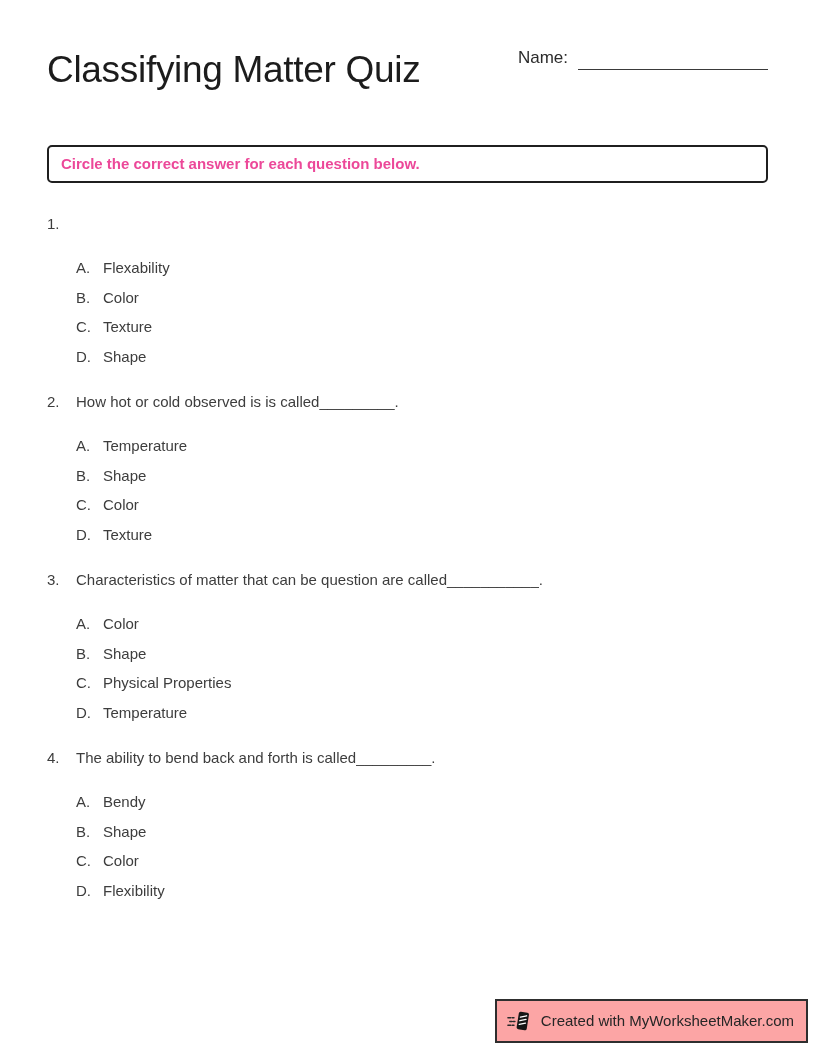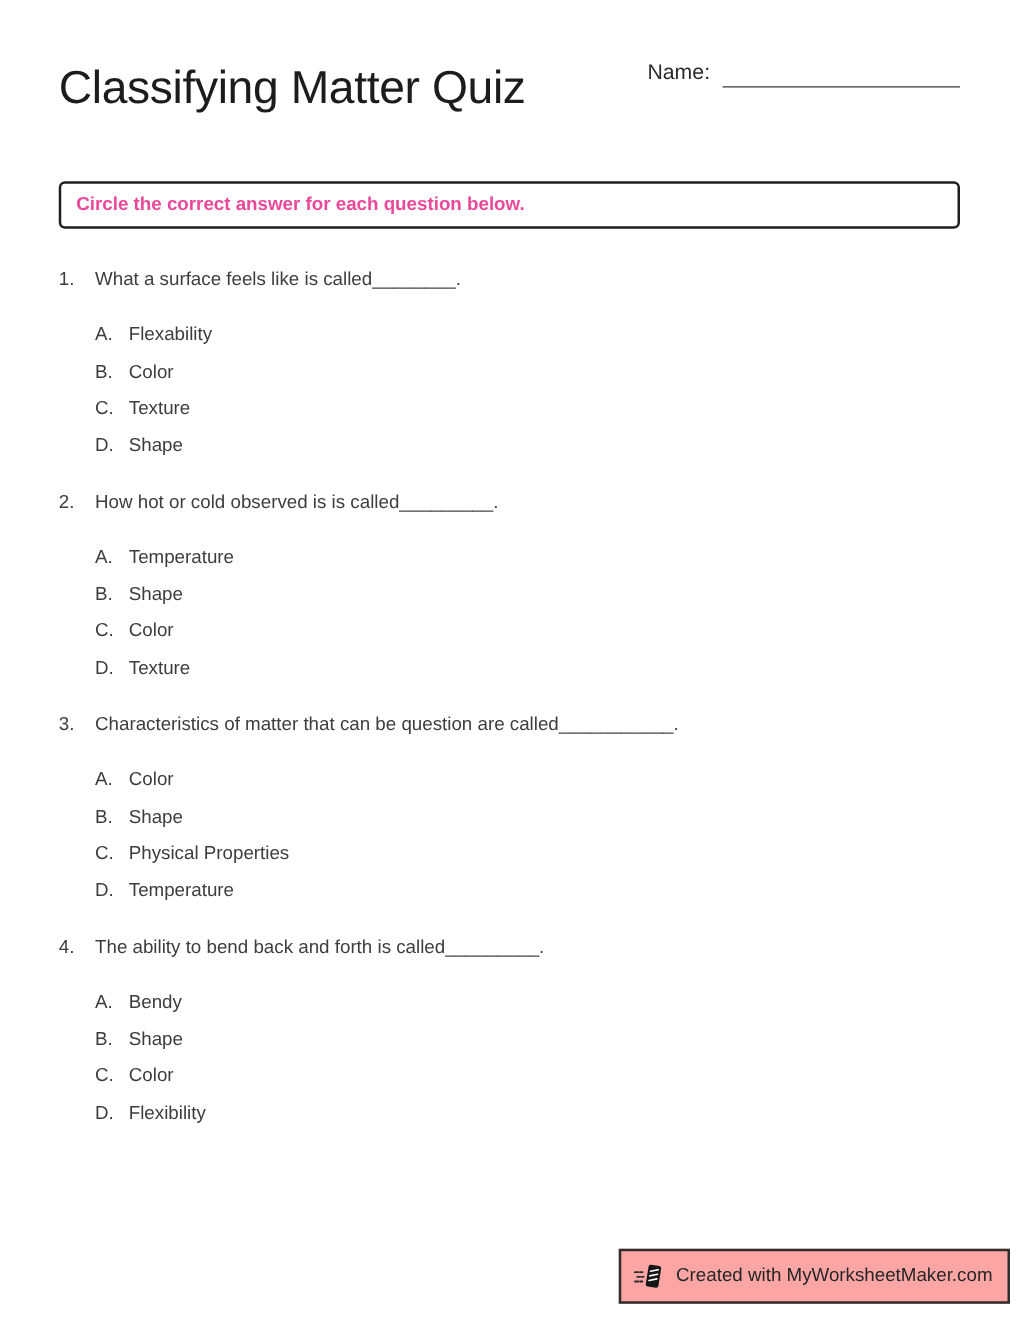--- a/index.html
+++ b/index.html
@@ -79,21 +79,20 @@
 
   <div class="instruction-box">
     <span>Circle the correct answer for each question below.</span>
   </div>
 
   <div class="questions">
 
     <div class="question">
       <div class="q-line">
         <span class="q-num">1.</span>
-        <span class="q-text">What a surface feels like is called________.</span>
       </div>
       <div class="options">
         <div class="option">
           <span class="opt-letter">A.</span>
           <span class="opt-text">Flexability</span>
         </div>
         <div class="option">
           <span class="opt-letter">B.</span>
           <span class="opt-text">Color</span>
         </div>

